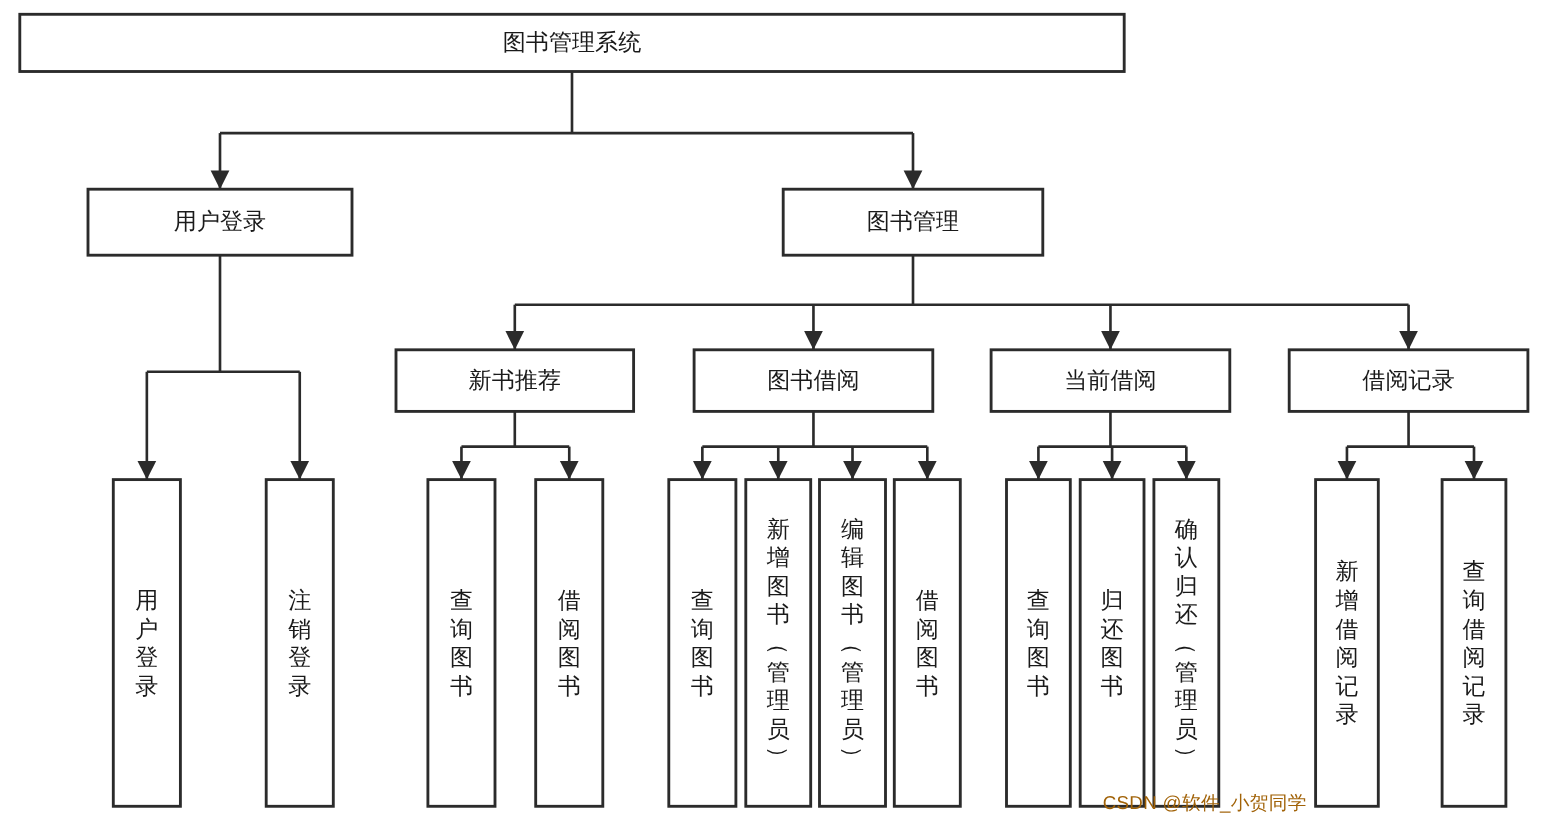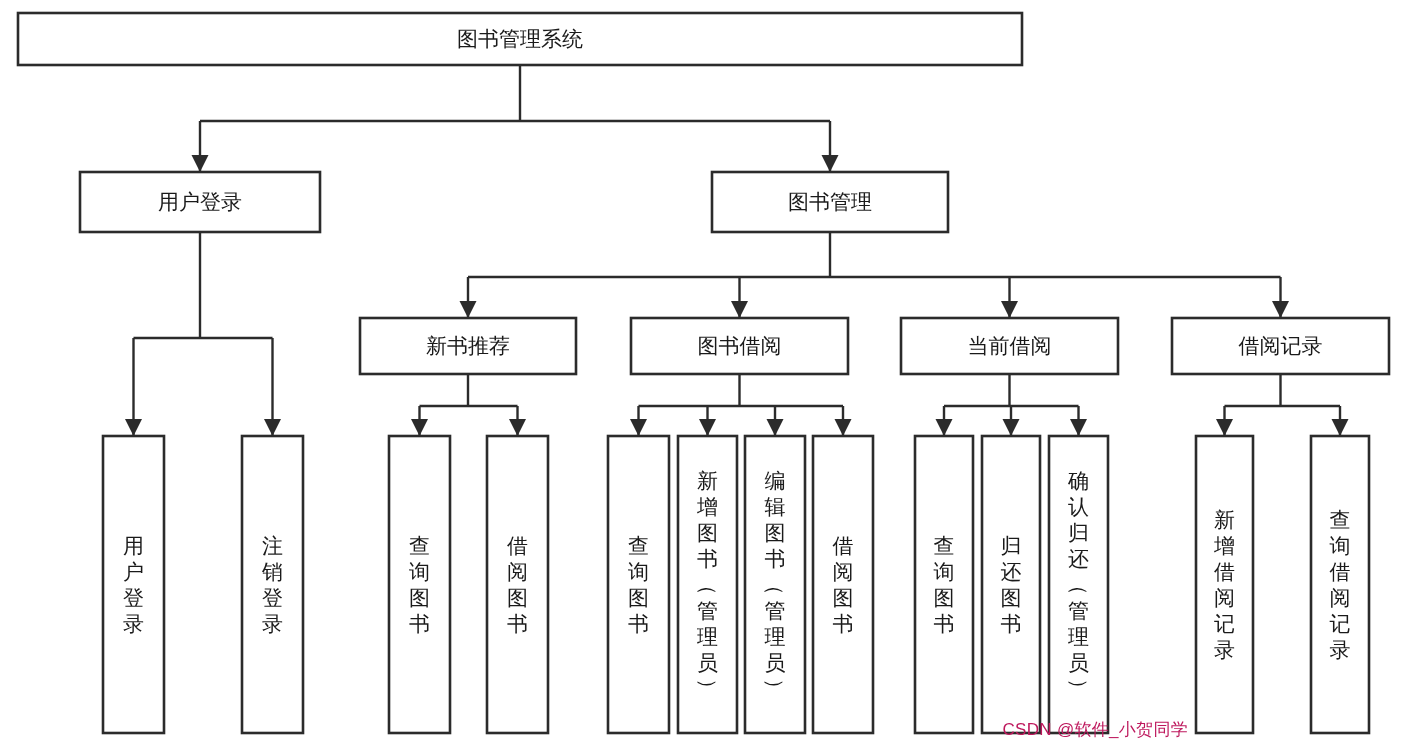--- a/index.html
+++ b/index.html
@@ -54,21 +54,21 @@
     font-size: 21px;
     fill: #1a1a1a;
     text-anchor: middle;
   }
   .watermark {
     position: absolute;
     right: 8px;
     bottom: 6px;
     font-family: "Liberation Sans", "DejaVu Sans", sans-serif;
     font-size: 17px;
-    color: #be185d;
+    color: #a16207;
     white-space: nowrap;
     letter-spacing: 0.3px;
     user-select: none;
   }
 </style>
 </head>
 <body>
 
 <div id="diagram-root">
   <svg id="flowchart" viewBox="0 0 1405 747">

